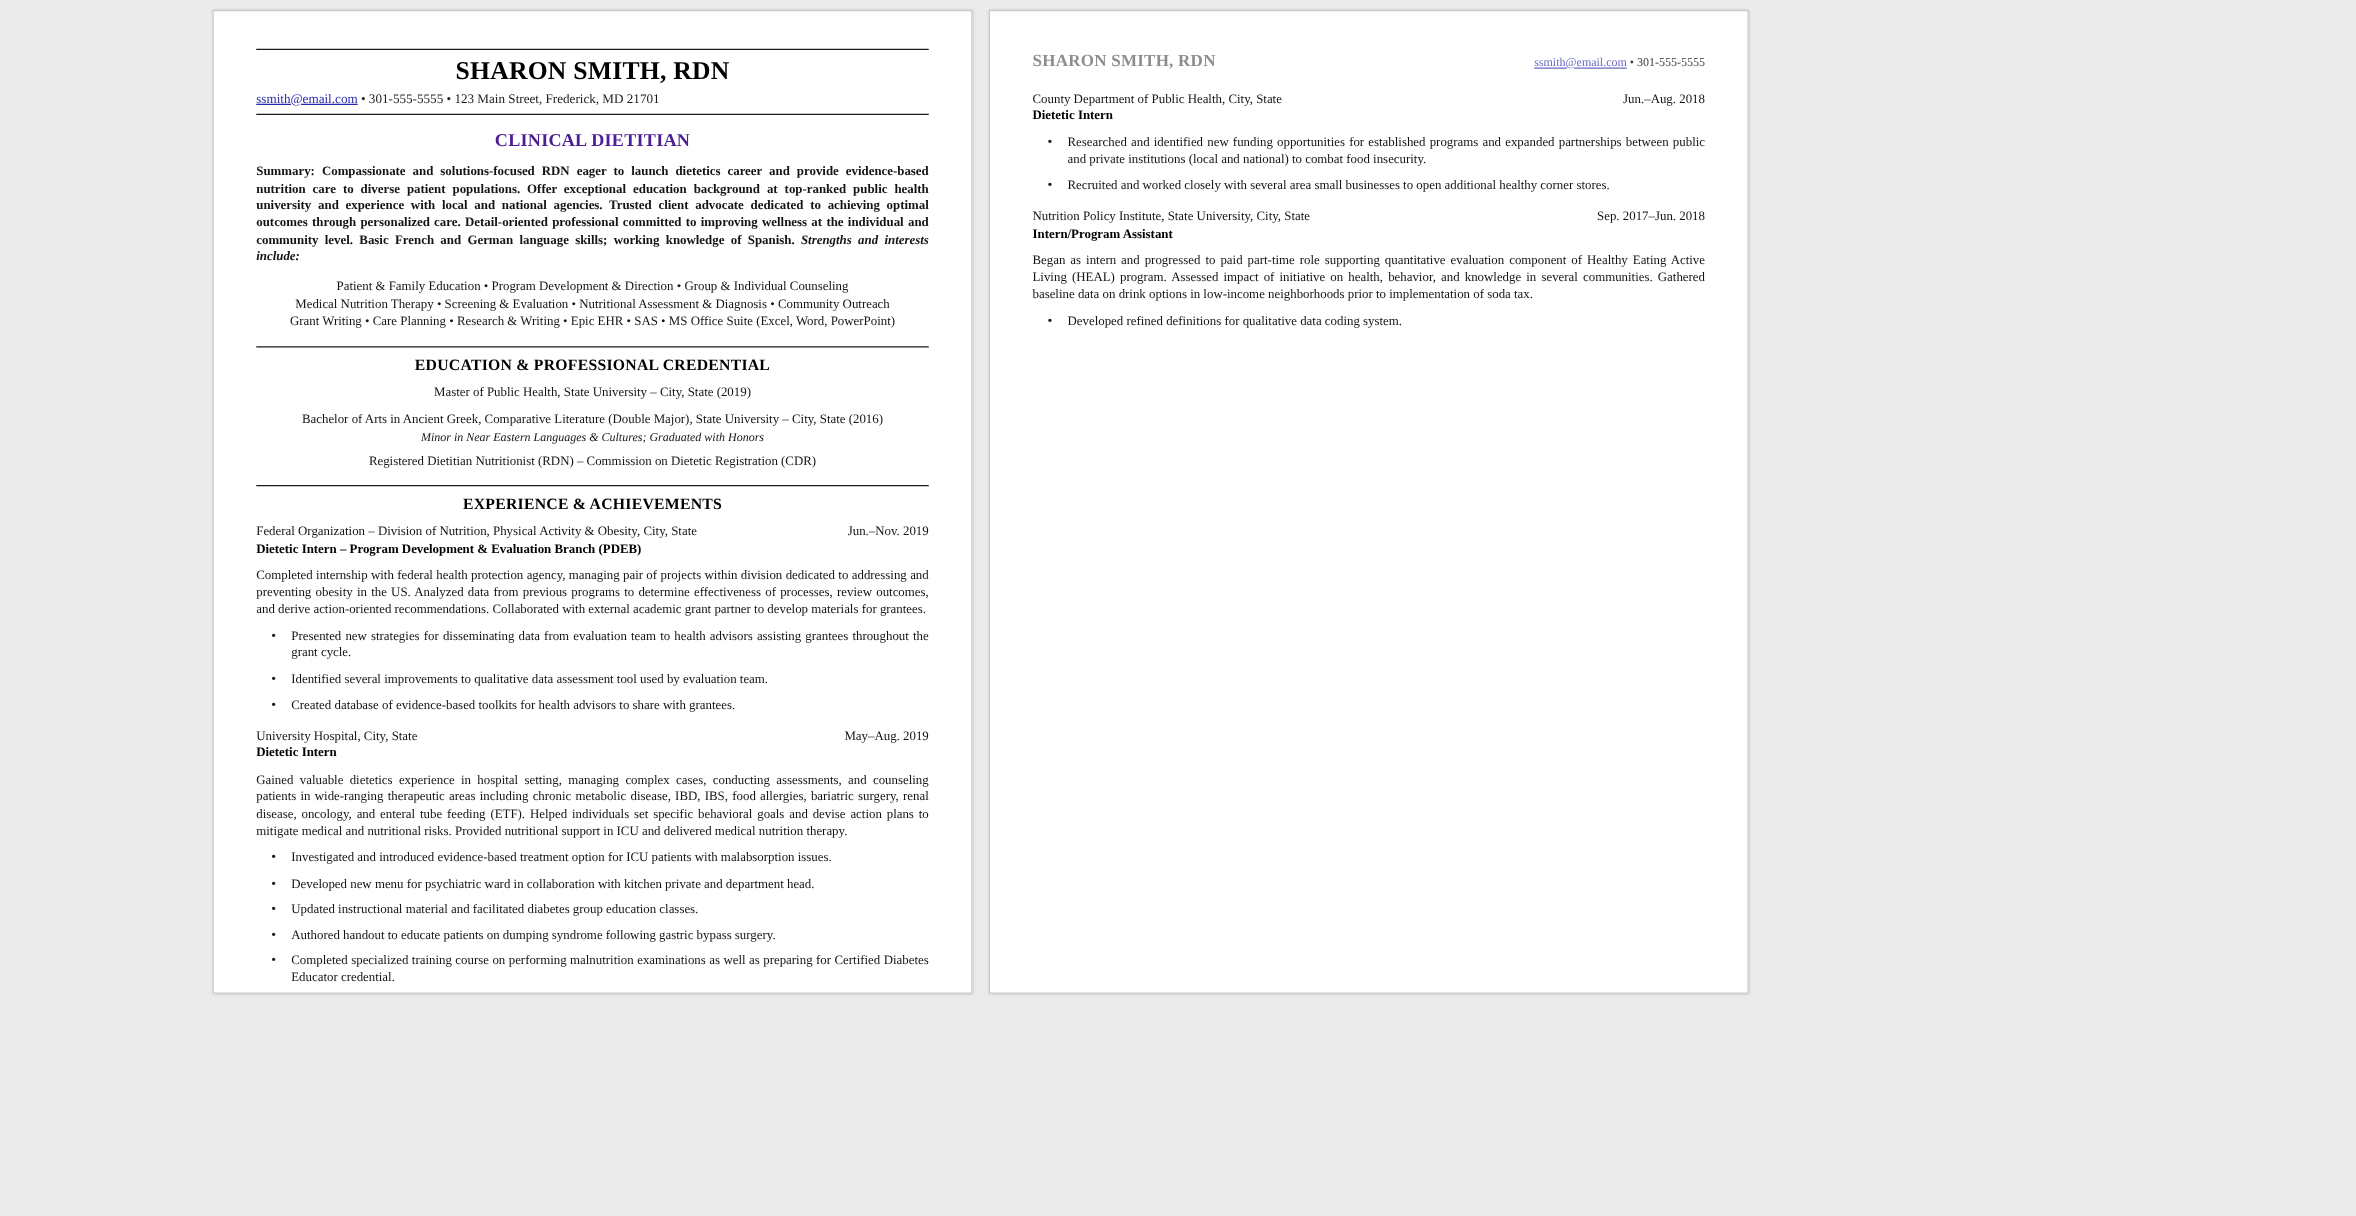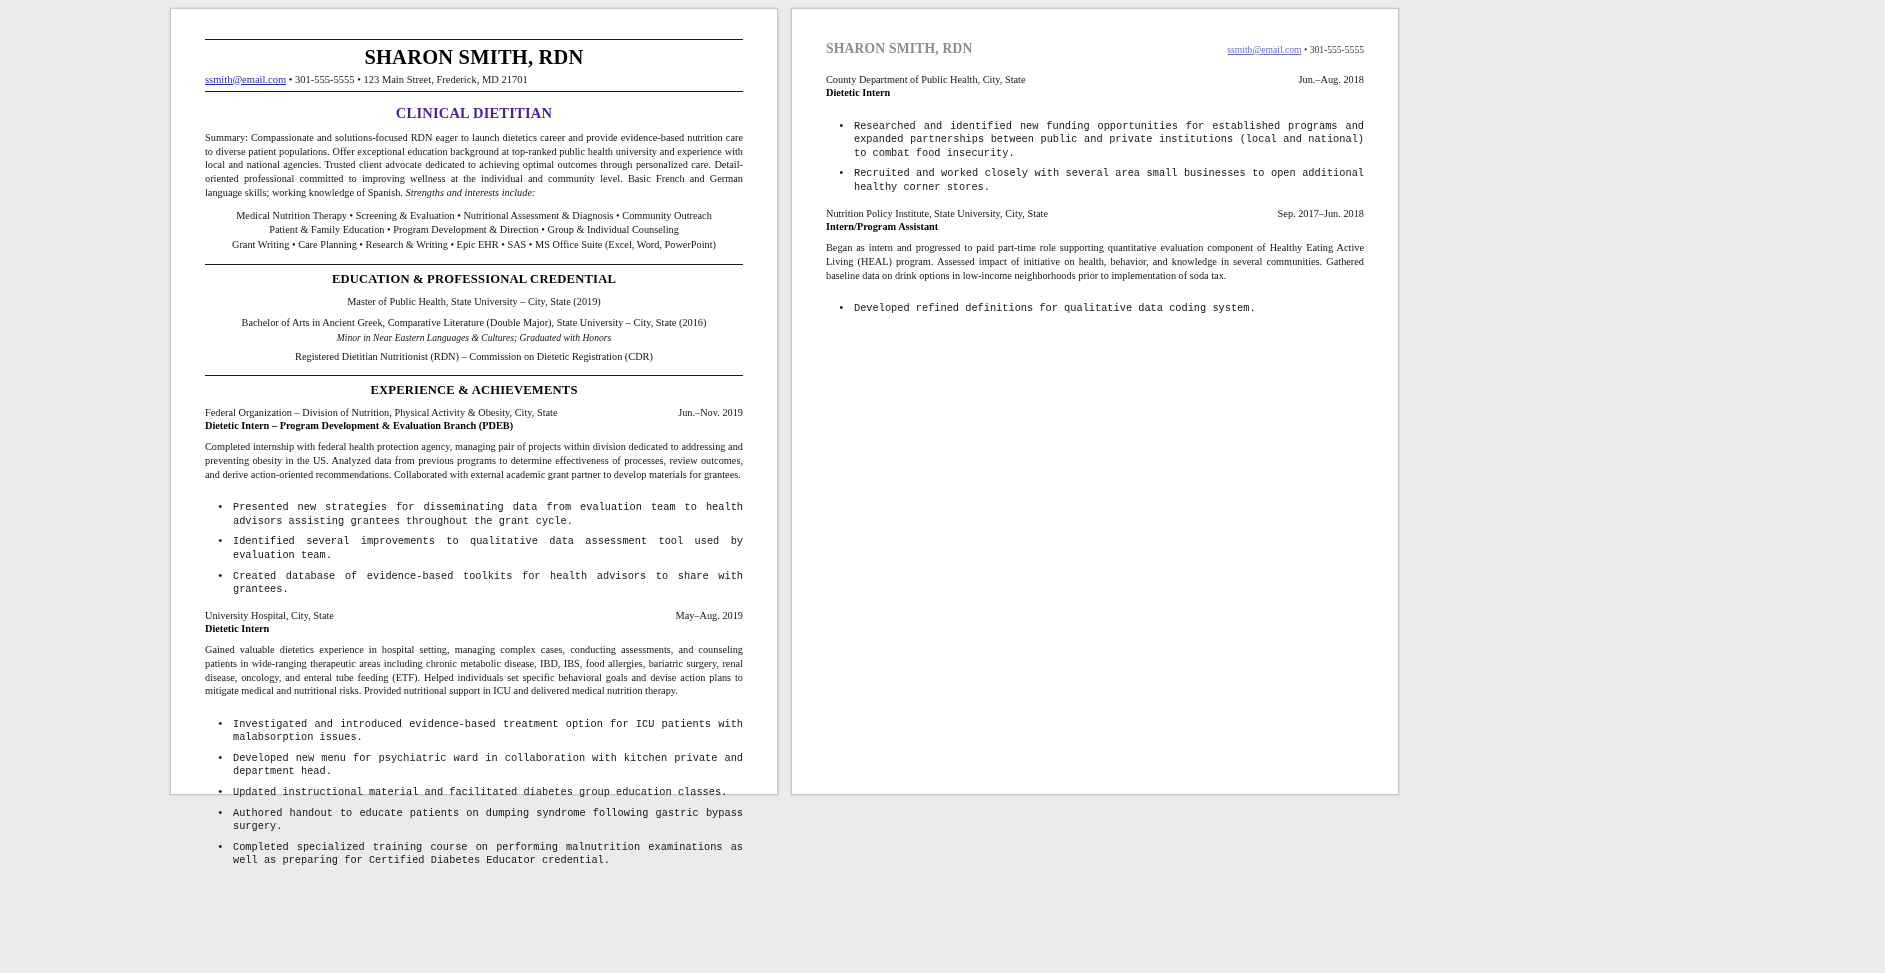--- a/index.html
+++ b/index.html
@@ -66,20 +66,21 @@
     color: #4c1d95;
     margin: 13px 0 9px 0;
     letter-spacing: 0.2px;
   }
   .summary-par {
     font-size: 10.3px;
     line-height: 1.32;
     text-align: justify;
     color: #141414;
     margin: 0 0 4px 0;
+    font-weight: bold;
   }
   .summary-par em { font-style: italic; }
 
   .skill-line {
     text-align: center;
     font-size: 10.3px;
     line-height: 1.38;
     color: #141414;
   }
   .skills-block { margin: 10px 0 12px 0; }
@@ -129,24 +130,23 @@
     line-height: 1.3;
   }
   .xp-desc {
     font-size: 10.3px;
     line-height: 1.32;
     text-align: justify;
     color: #141414;
     margin: 8px 0 6px 0;
   }
   ul.xp-bullets {
-    margin: 20px 0 12px 0;
+    margin: 8px 0 12px 0;
     padding-left: 26px;
     list-style: none;
-    font-family: Liberation Mono, monospace;
   }
   ul.xp-bullets li {
     position: relative;
     font-size: 10.3px;
     line-height: 1.32;
     text-align: justify;
     color: #141414;
     margin-bottom: 7px;
     padding-left: 2px;
   }
@@ -202,22 +202,22 @@
           <a href="#">ssmith@email.com</a><span> • </span><span>301-555-5555</span><span> • </span><span>123 Main Street, Frederick, MD 21701</span>
         </div>
 
         <hr class="rule">
 
         <div class="job-title-head">CLINICAL DIETITIAN</div>
 
         <p class="summary-par"><span>Summary: Compassionate and solutions-focused RDN eager to launch dietetics career and provide evidence-based nutrition care to diverse patient populations. Offer exceptional education background at top-ranked public health university and experience with local and national agencies. Trusted client advocate dedicated to achieving optimal outcomes through personalized care. Detail-oriented professional committed to improving wellness at the individual and community level. Basic French and German language skills; working knowledge of Spanish. </span><em>Strengths and interests include:</em></p>
 
         <div class="skills-block">
+          <div class="skill-line">Patient &amp; Family Education • Program Development &amp; Direction • Group &amp; Individual Counseling</div>
           <div class="skill-line">Medical Nutrition Therapy • Screening &amp; Evaluation • Nutritional Assessment &amp; Diagnosis • Community Outreach</div>
-          <div class="skill-line">Patient &amp; Family Education • Program Development &amp; Direction • Group &amp; Individual Counseling</div>
           <div class="skill-line">Grant Writing • Care Planning • Research &amp; Writing • Epic EHR • SAS • MS Office Suite (Excel, Word, PowerPoint)</div>
         </div>
 
         <hr class="rule">
         <div class="section-head">EDUCATION &amp; PROFESSIONAL CREDENTIAL</div>
 
         <div class="edu-line">Master of Public Health, State University – City, State (2019)</div>
         <div class="edu-line">Bachelor of Arts in Ancient Greek, Comparative Literature (Double Major), State University – City, State (2016)</div>
         <div class="edu-sub">Minor in Near Eastern Languages &amp; Cultures; Graduated with Honors</div>
         <div class="edu-line">Registered Dietitian Nutritionist (RDN) – Commission on Dietetic Registration (CDR)</div>

